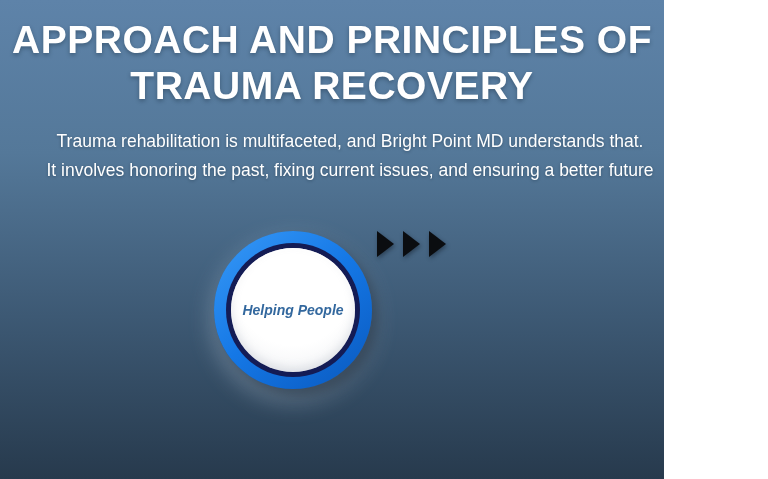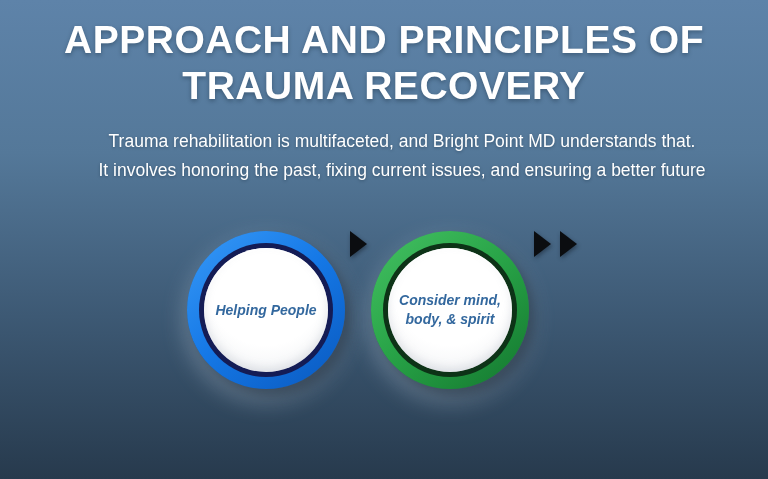--- a/index.html
+++ b/index.html
@@ -1,20 +1,20 @@
 <!DOCTYPE html>
 <html><head>
 <meta charset="utf-8">
 <style>
   html, body { margin: 0; padding: 0; }
   body { font-family: "Liberation Sans", sans-serif; }
 
   .poster {
     position: relative;
-    width: 768px;
+    width: 664px;
     height: 479px;
     overflow: hidden;
     background: linear-gradient(180deg, #5e83a9 0%, #547899 32%, #3d5974 66%, #273a4d 100%);
   }
 
   .page-title {
     margin-top: 17px;
     text-align: center;
     color: #ffffff;
     font-size: 39px;
@@ -110,28 +110,20 @@
     <div class="step" style="--ring: #1578e6; --ring-light: #3294f4; --ring-dark: #0b5dc4; --inner-ring: #141c55;">
       <div class="step-dark-ring">
         <div class="step-face">
           <div class="step-label">Helping People</div>
         </div>
       </div>
     </div>
 
     <div class="flow-arrow"></div>
 
-    <div class="step" style="--ring: #28a347; --ring-light: #3fbc5e; --ring-dark: #167d32; --inner-ring: #0d3317;">
-      <div class="step-dark-ring">
-        <div class="step-face">
-          <div class="step-label">Consider mind,
-body, &amp; spirit</div>
-        </div>
-      </div>
-    </div>
 
     <div class="flow-arrow"></div>
 
 
     <div class="flow-arrow"></div>
 
 
   </div>
 </div>
 

